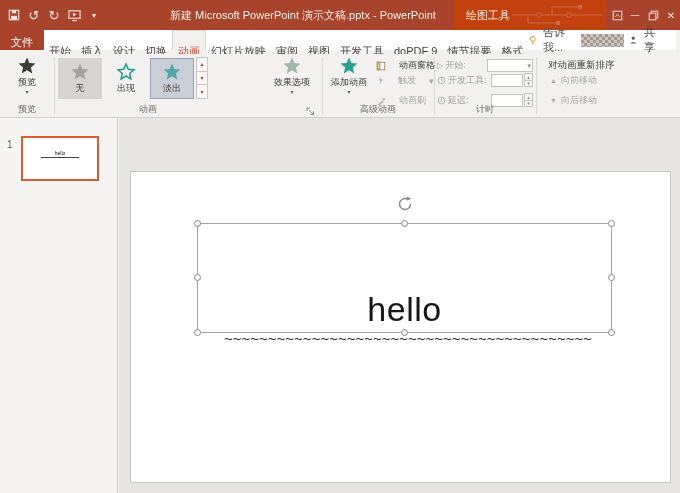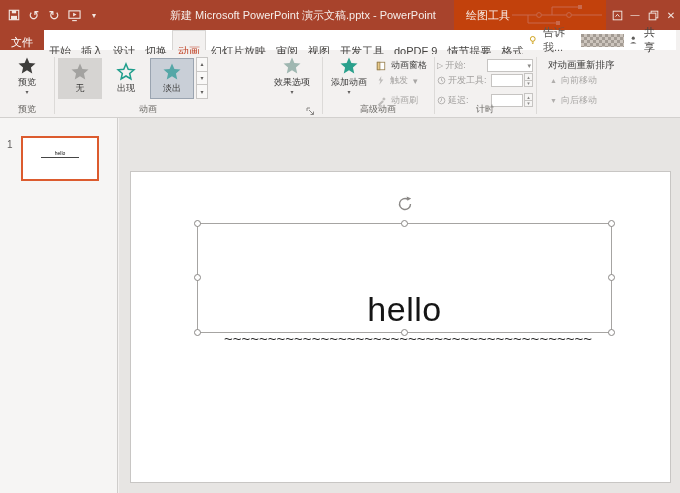--- a/index.html
+++ b/index.html
@@ -38,21 +38,21 @@
   .bigbtn .arr{font-size:6px;line-height:7px;color:#605E5C;margin-top:1px;}
   .tile{position:absolute;top:4px;width:44px;height:41px;display:flex;flex-direction:column;align-items:center;padding-top:3px;border:1px solid transparent;}
   .tile .lbl{font-size:9px;line-height:10px;color:#3B3A39;margin-top:1px;}
   .tile-none{left:4px;background:#D6D4D2;}
   .tile-appear{left:50px;}
   .tile-fade{left:96px;background:#C9CFD7;border-color:#9AA4B0;}
   .gal-scroll{position:absolute;left:142px;top:4px;width:12px;height:41px;display:flex;flex-direction:column;}
   .gal-scroll button{flex:1;border:1px solid #C8C6C4;background:#F9F8F7;font-size:6px;line-height:6px;color:#605E5C;margin-top:-1px;}
   .launcher{position:absolute;right:6px;bottom:3px;width:11px;height:11px;}
   .smallcol{position:absolute;left:54px;top:0;width:58px;}
-  .smallbtn{position:absolute;left:0;display:flex;align-items:center;height:13px;gap:5px;font-size:9px;color:#3B3A39;white-space:nowrap;}
+  .smallbtn{position:absolute;left:0;display:flex;align-items:center;height:13px;gap:13px;font-size:9px;color:#3B3A39;white-space:nowrap;}
   .smallbtn.disabled{color:#A8A6A4;}
   .trow{position:absolute;left:3px;right:3px;height:13px;display:flex;align-items:center;font-size:9px;color:#A19F9D;gap:2px;white-space:nowrap;}
   .combo{width:46px;height:13px;background:#FFF;border:1px solid #C6C4C2;position:relative;margin-left:auto;}
   .combo .ca{position:absolute;right:1px;top:1px;font-size:7px;line-height:10px;color:#8A8886;}
   .spinwrap{display:flex;margin-left:auto;}
   .spinbox{width:32px;height:13px;background:#FFF;border:1px solid #C6C4C2;}
   .spincol{width:9px;height:13px;display:flex;flex-direction:column;margin-left:1px;}
   .spincol button{flex:1;border:1px solid #C6C4C2;background:#F6F5F4;font-size:5px;line-height:4px;color:#8A8886;text-align:center;margin-top:-1px;}
   .reo-header{position:absolute;top:5px;left:12px;font-size:9.5px;color:#3B3A39;}
   .rrow{position:absolute;left:14px;display:flex;align-items:center;gap:4px;height:13px;font-size:9px;color:#A8A6A4;}

